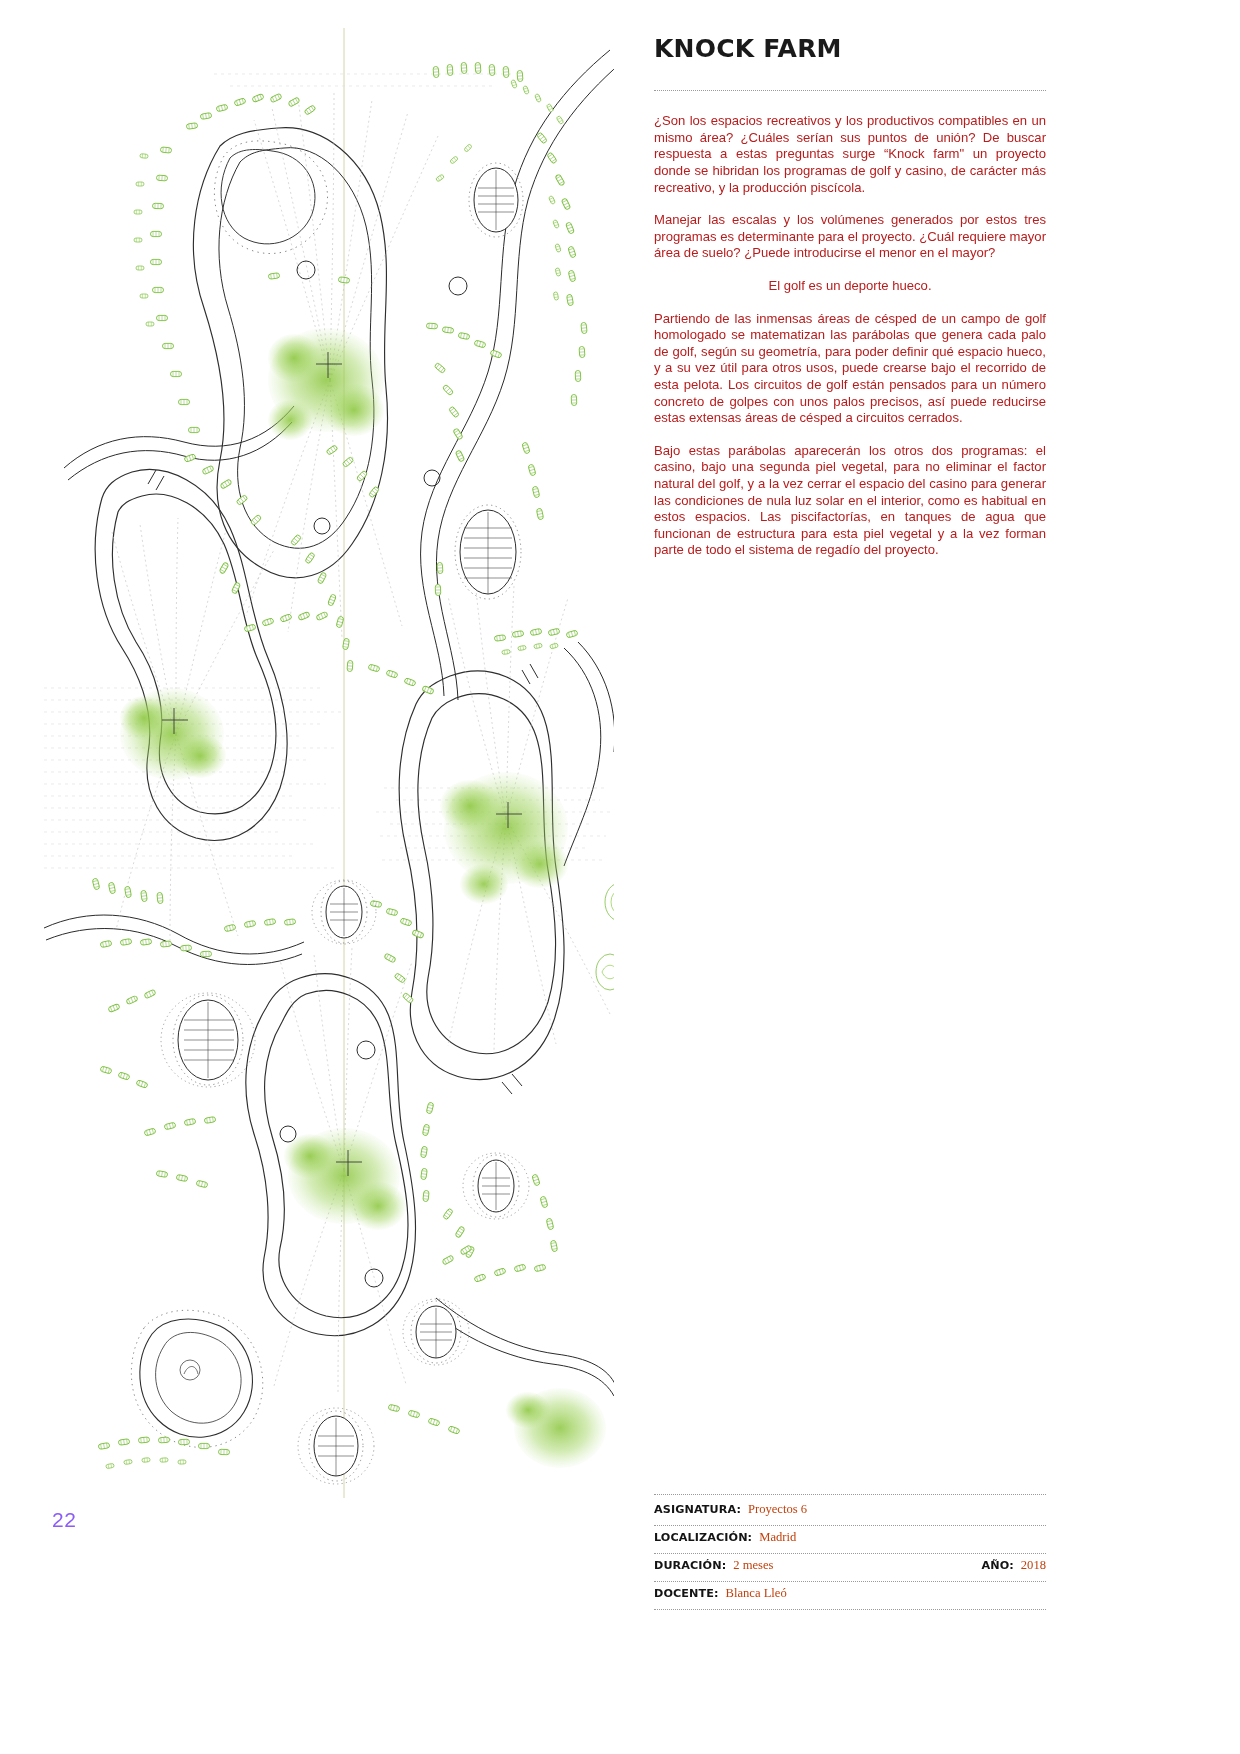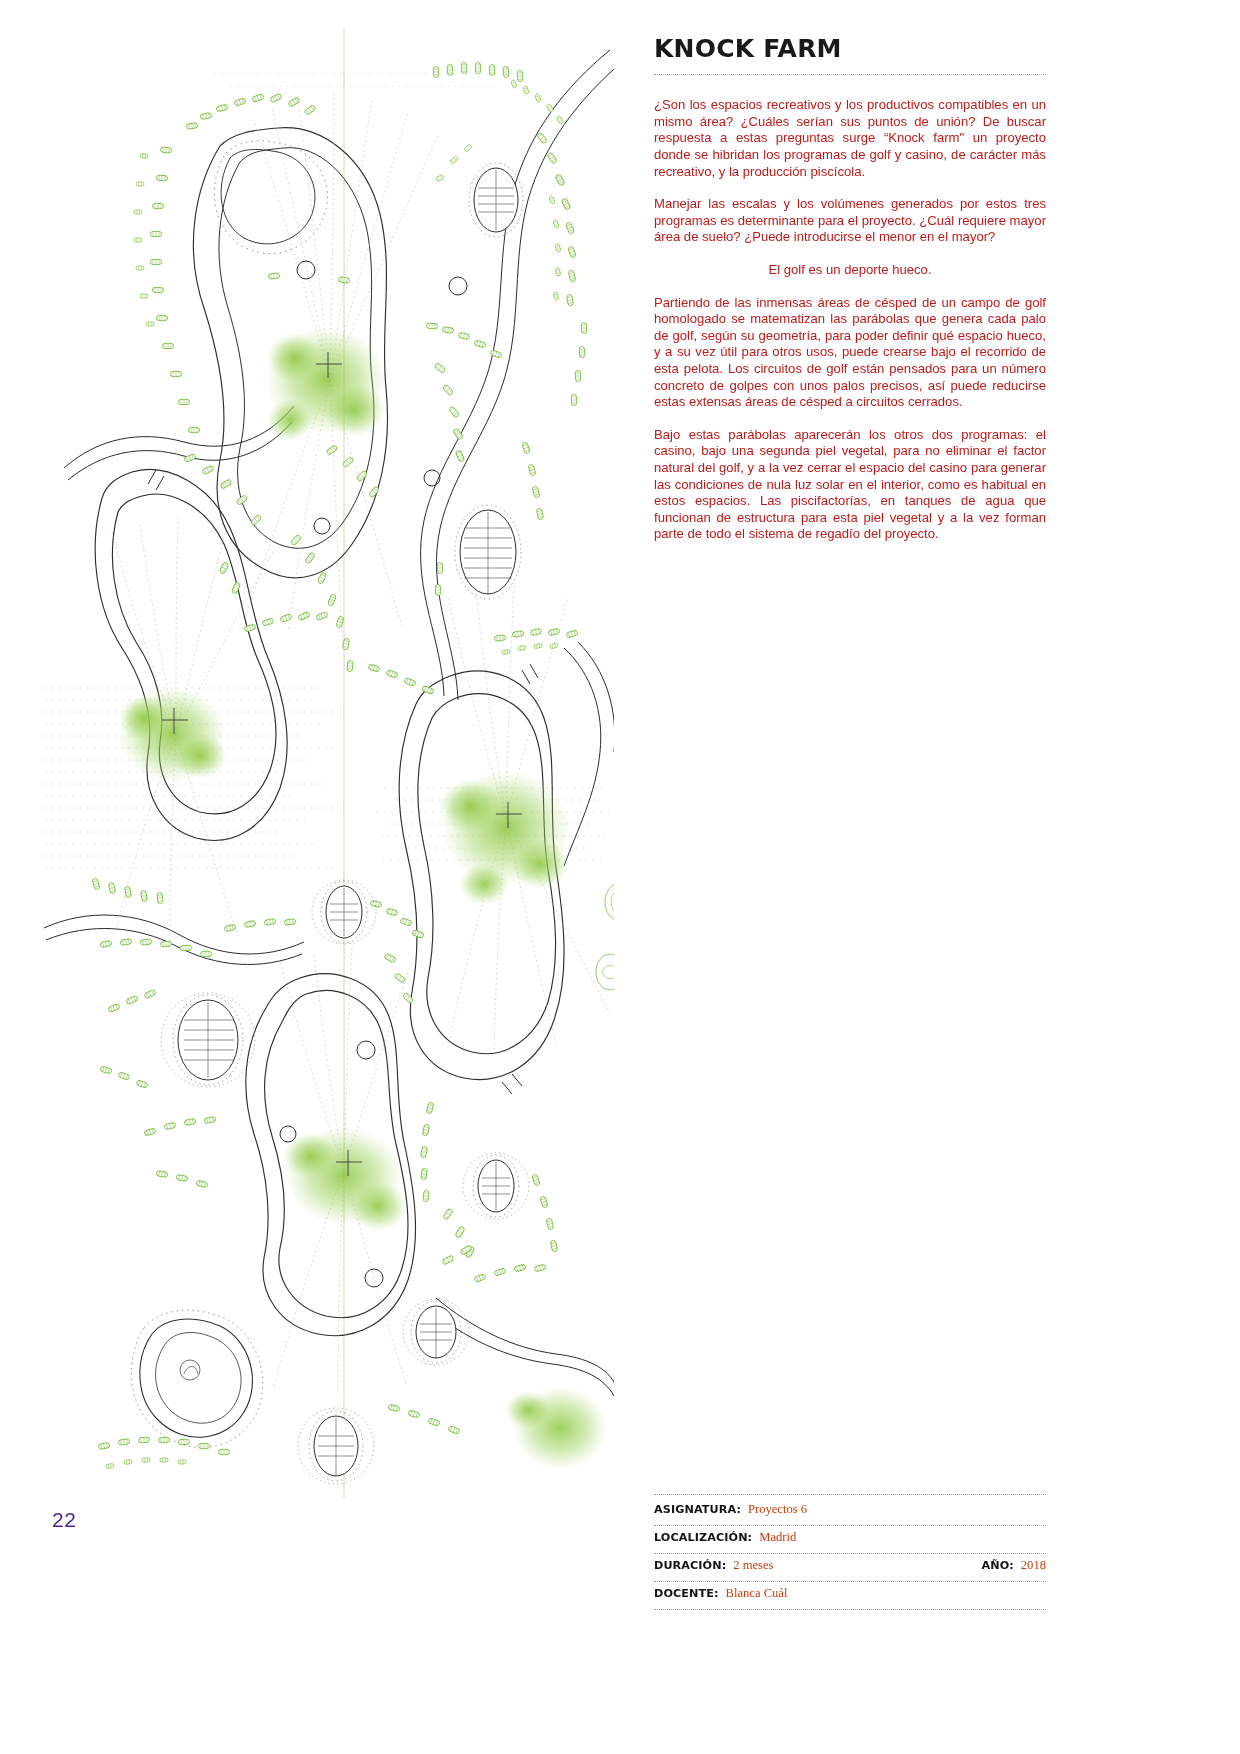--- a/index.html
+++ b/index.html
@@ -31,21 +31,21 @@
     left: 654px;
     top: 36px;
     width: 392px;
   }
   #project-title {
     font-family: "DejaVu Sans", sans-serif;
     font-weight: bold;
     font-size: 25px;
     letter-spacing: 0.2px;
     color: #1a1a1a;
-    margin: 0 0 12px 0;
+    margin: 0 0 28px 0;
     line-height: 1.05;
   }
   .dotted-rule {
     height: 1px;
     border-bottom: 1.6px dotted #9a9a9a;
     width: 100%;
   }
   #body-copy { margin-top: 22px; }
   #body-copy p {
     font-family: "Liberation Sans", sans-serif;
@@ -91,21 +91,21 @@
   }
   .meta-spacer { flex: 1 1 auto; }
 
   
   #page-number {
     position: absolute;
     left: 52px;
     top: 1508px;
     font-family: "Liberation Sans", sans-serif;
     font-size: 21px;
-    color: #4c1d95;
+    color: #8b5cf6;
     letter-spacing: 0.5px;
   }
 </style>
 </head>
 <body>
 
 <div id="plan-panel">
   <svg id="plan-svg" viewBox="0 0 570 1470" xmlns="http://www.w3.org/2000/svg">
     <defs>
 
@@ -716,18 +716,18 @@
   </div>
   <div class="meta-row">
     <span class="meta-label">DURACIÓN:</span>
     <span class="meta-value">2 meses</span>
     <span class="meta-spacer"></span>
     <span class="meta-label">AÑO:</span>
     <span class="meta-value">2018</span>
   </div>
   <div class="meta-row">
     <span class="meta-label">DOCENTE:</span>
-    <span class="meta-value">Blanca Cuál</span>
+    <span class="meta-value">Blanca Lleó</span>
     <span class="meta-spacer"></span>
   </div>
 </div>
 
 <div id="page-number">22</div>
 
 </body></html>

